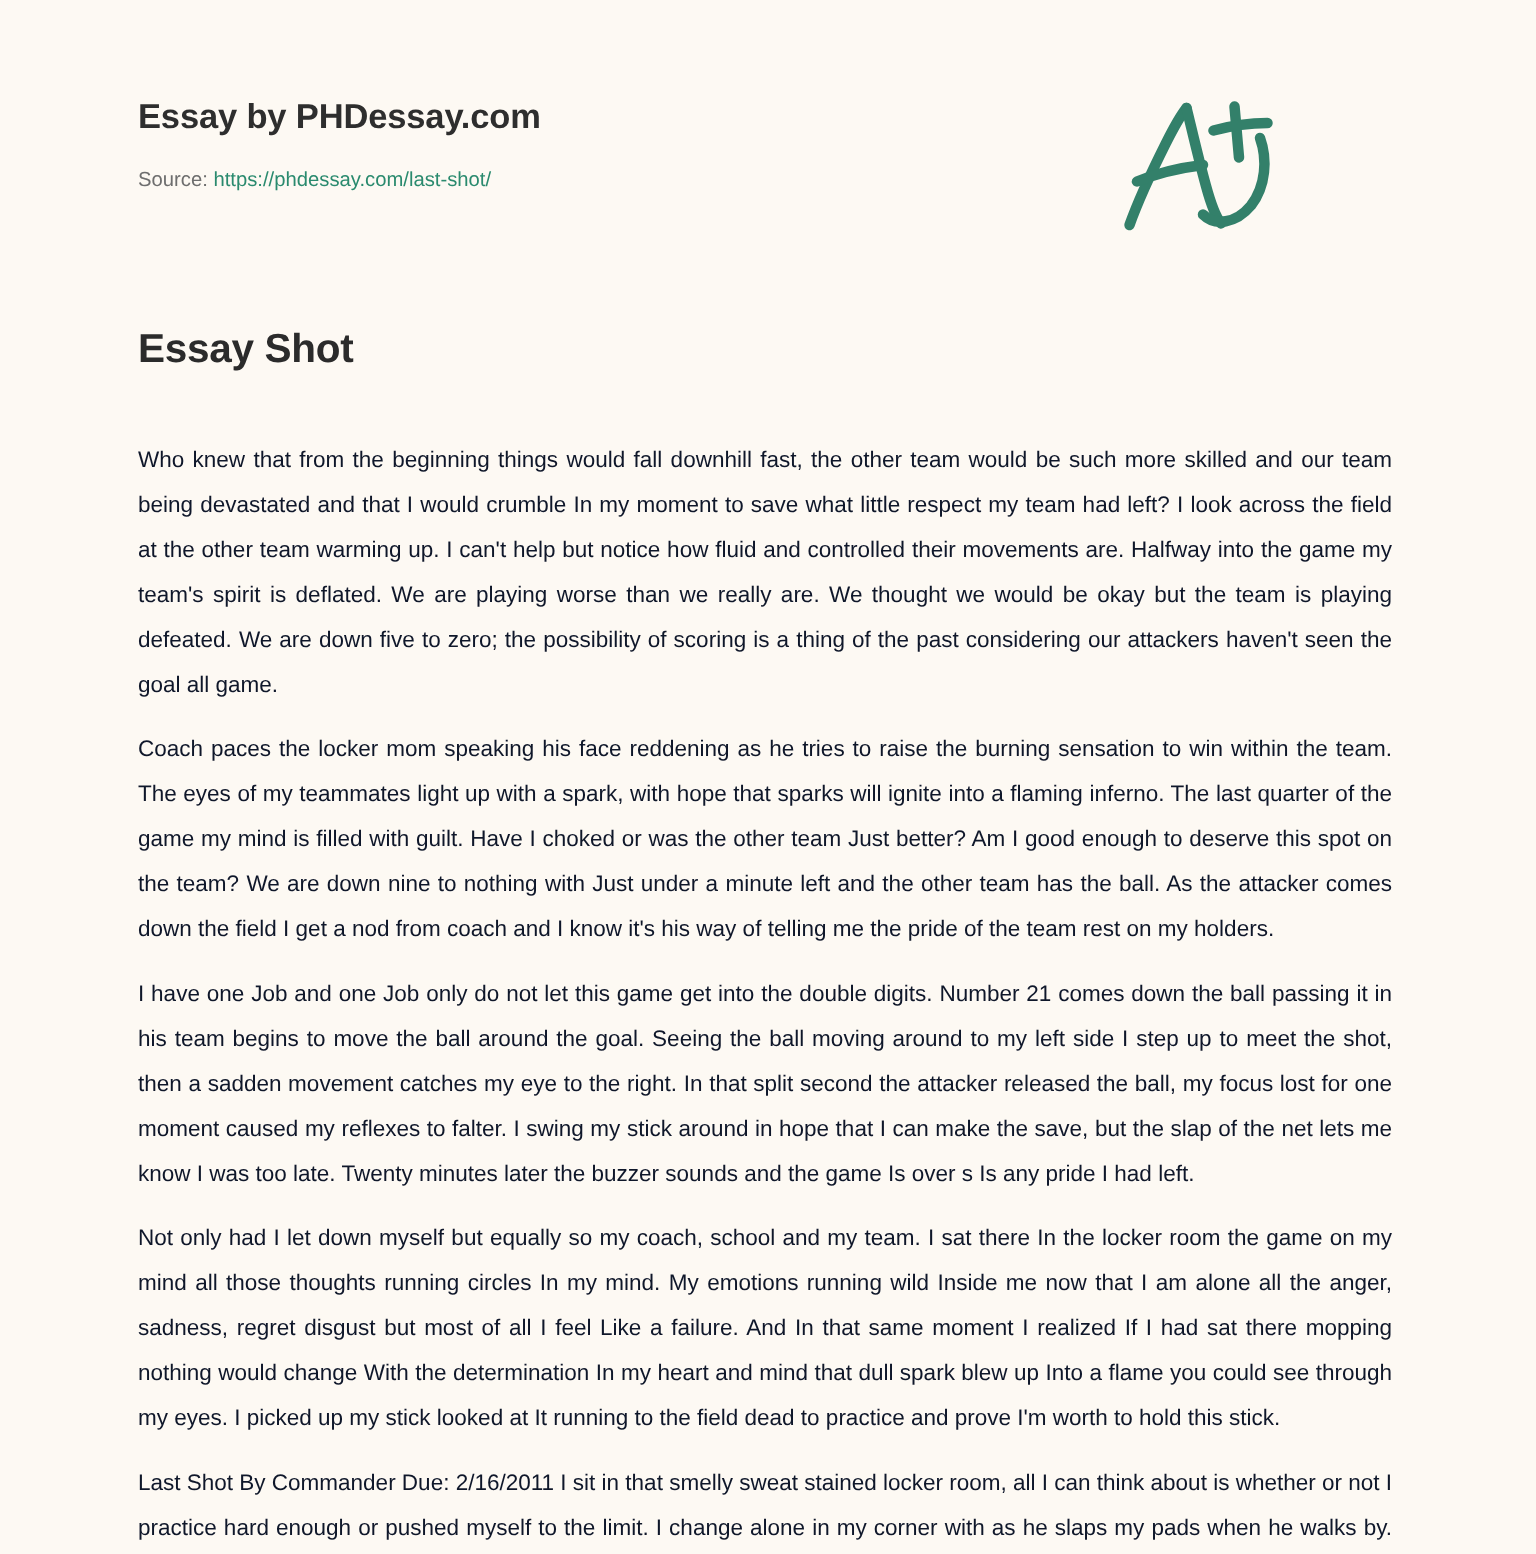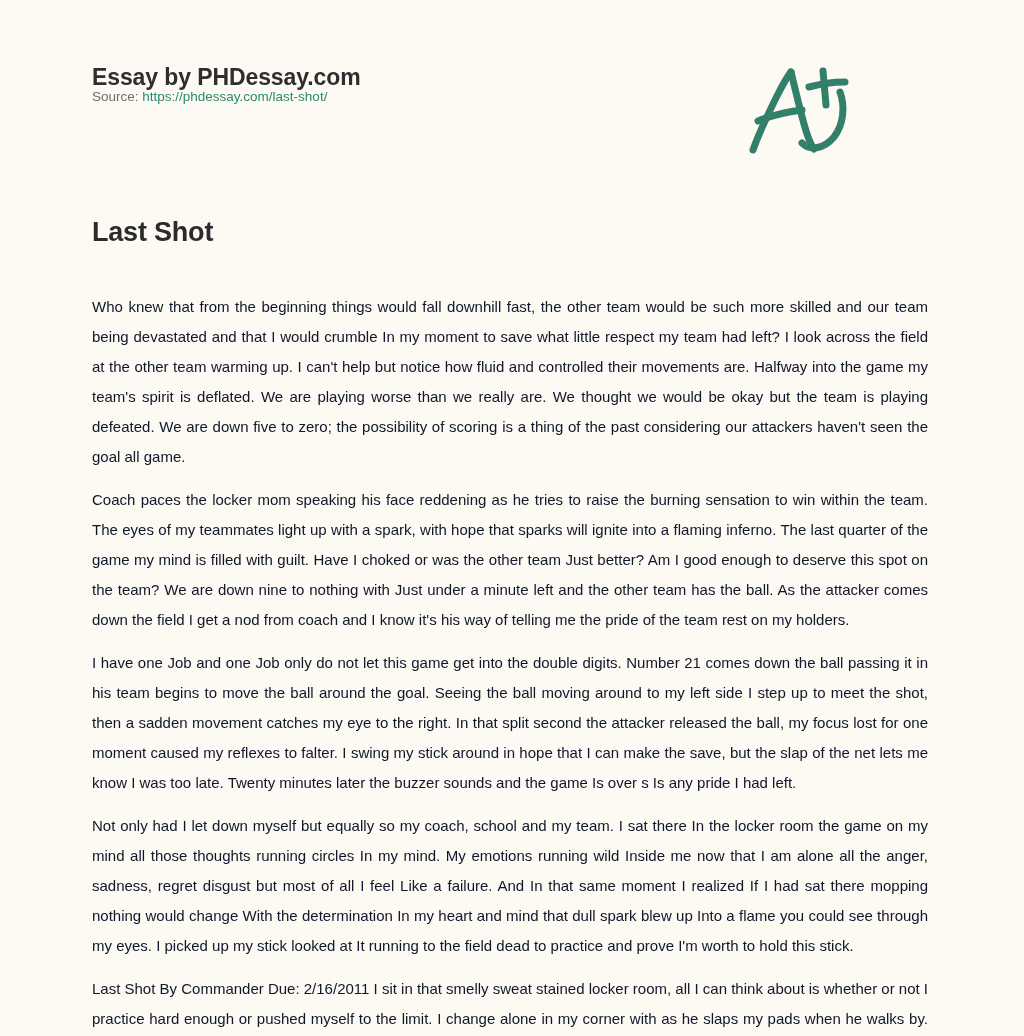--- a/index.html
+++ b/index.html
@@ -30,21 +30,21 @@
     box-sizing: border-box;
   }
   .brand-line {
     font-size: 23px;
     font-weight: bold;
     letter-spacing: -0.1px;
     color: #2e2e2e;
     line-height: 1;
   }
   .source-line {
-    margin-top: 1px;
+    margin-top: 24px;
     font-size: 13.5px;
     line-height: 1;
     color: #6e6e6e;
   }
   .source-label {
     color: #6e6e6e;
   }
   .source-url {
     color: #2a8a6e;
     text-decoration: none;
@@ -114,21 +114,21 @@
 
         <path d="M79 13 C 80 24, 81 36, 82 47" stroke-width="7"></path>
 
         <path d="M65 29 C 76 26, 90 24, 101 24" stroke-width="7"></path>
 
         <path d="M96 34 C 101 48, 100 66, 90 79 C 80 91, 66 93, 58 85" stroke-width="7"></path>
       </svg>
     </div>
   </div>
 
-  <h1 class="doc-title">Last Shot</h1>
+  <h1 class="doc-title">Essay Shot</h1>
 
   <div class="essay-body">
     <p>Who knew that from the beginning things would fall downhill fast, the other team would be such more skilled and our team being devastated and that I would crumble In my moment to save what little respect my team had left? I look across the field at the other team warming up. I can't help but notice how fluid and controlled their movements are. Halfway into the game my team's spirit is deflated. We are playing worse than we really are. We thought we would be okay but the team is playing defeated. We are down five to zero; the possibility of scoring is a thing of the past considering our attackers haven't seen the goal all game.</p>
     <p>Coach paces the locker mom speaking his face reddening as he tries to raise the burning sensation to win within the team. The eyes of my teammates light up with a spark, with hope that sparks will ignite into a flaming inferno. The last quarter of the game my mind is filled with guilt. Have I choked or was the other team Just better? Am I good enough to deserve this spot on the team? We are down nine to nothing with Just under a minute left and the other team has the ball. As the attacker comes down the field I get a nod from coach and I know it's his way of telling me the pride of the team rest on my holders.</p>
     <p>I have one Job and one Job only do not let this game get into the double digits. Number 21 comes down the ball passing it in his team begins to move the ball around the goal. Seeing the ball moving around to my left side I step up to meet the shot, then a sadden movement catches my eye to the right. In that split second the attacker released the ball, my focus lost for one moment caused my reflexes to falter. I swing my stick around in hope that I can make the save, but the slap of the net lets me know I was too late. Twenty minutes later the buzzer sounds and the game Is over s Is any pride I had left.</p>
     <p>Not only had I let down myself but equally so my coach, school and my team. I sat there In the locker room the game on my mind all those thoughts running circles In my mind. My emotions running wild Inside me now that I am alone all the anger, sadness, regret disgust but most of all I feel Like a failure. And In that same moment I realized If I had sat there mopping nothing would change With the determination In my heart and mind that dull spark blew up Into a flame you could see through my eyes. I picked up my stick looked at It running to the field dead to practice and prove I'm worth to hold this stick.</p>
     <p>Last Shot By Commander Due: 2/16/2011 I sit in that smelly sweat stained locker room, all I can think about is whether or not I practice hard enough or pushed myself to the limit. I change alone in my corner with as he slaps my pads when he walks by. Laughing, he asks me if I was set; grabbing much more skilled and our team being devastated and that I would crumble in my other team warming up. I can't hel</p>
   </div>
 
 </div>

